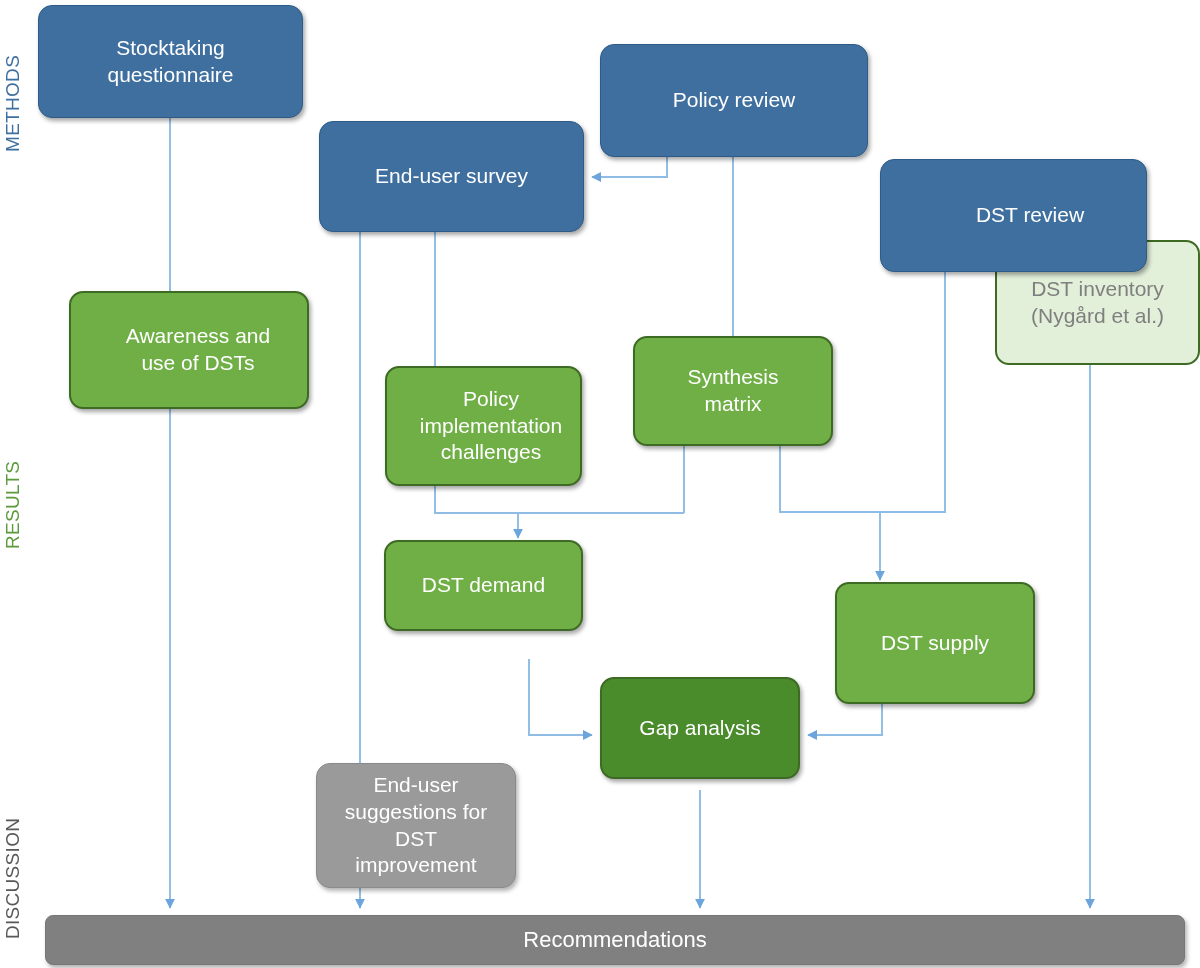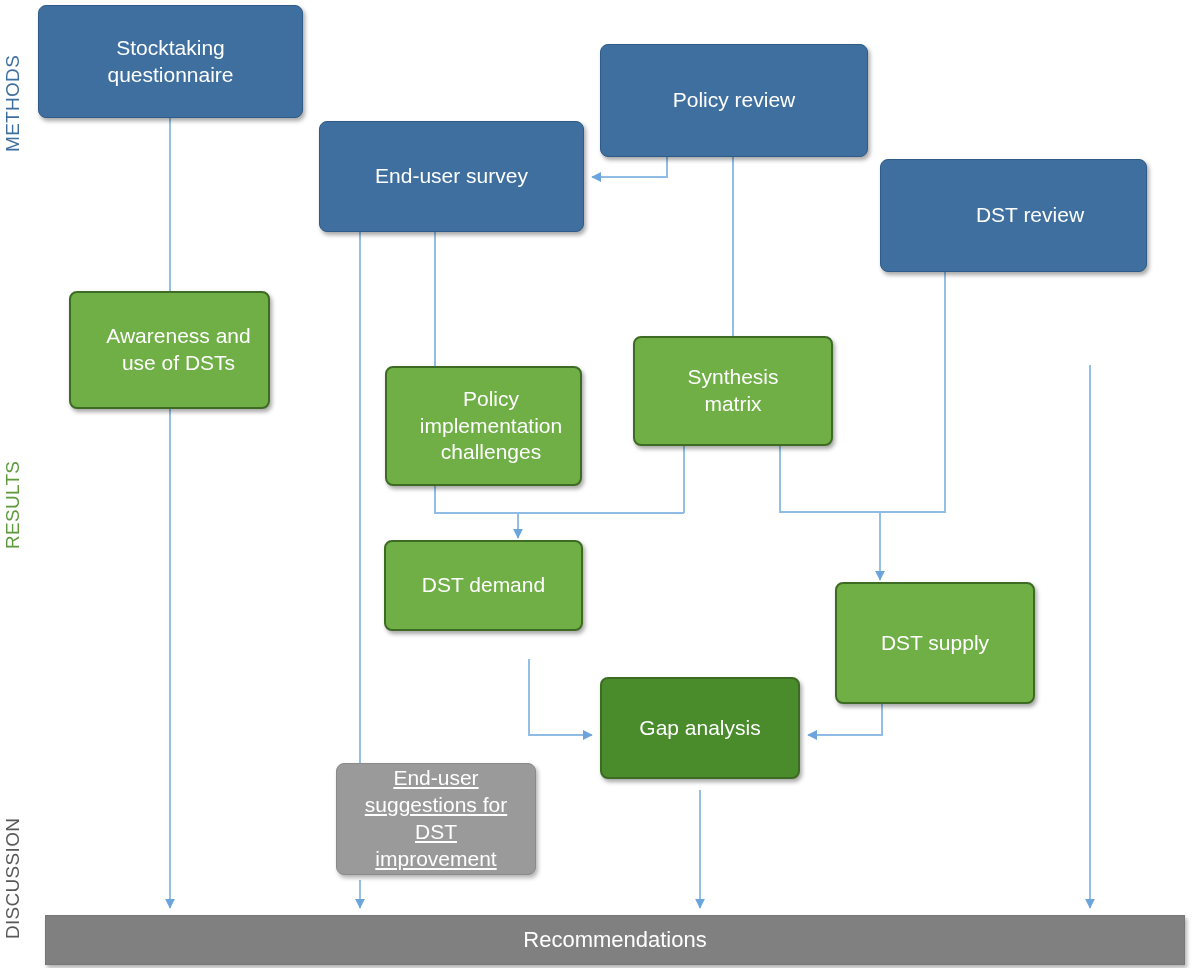--- a/index.html
+++ b/index.html
@@ -40,21 +40,21 @@
     pointer-events: none;
   }
   
   .node {
     position: absolute;
     box-sizing: border-box;
     display: flex;
     align-items: center;
     justify-content: center;
     text-align: center;
-    border-radius: 8px;
+    border-radius: 14px;
     line-height: 1.28;
     padding: 4px 10px;
     white-space: pre-line;
     z-index: 3;
   }
   .node.blue {
     background: #3F6F9F;
     border: 1.5px solid #2E5B87;
     color: #ffffff;
     font-size: 21px;
@@ -92,21 +92,21 @@
     background: #F2F2F2;
     border: 1.5px solid #9C9C9C;
     color: #6F6F6F;
     font-size: 21px;
   }
   .node.bar {
     background: #808080;
     border: 1px solid #777777;
     color: #ffffff;
     font-size: 22px;
-    border-radius: 0;
+    border-radius: 8px;
     box-shadow: 2px 3px 4px rgba(0,0,0,0.3);
   }
 </style>
 </head>
 <body>
 
 <div id="canvas">
 
   <div class="phase-label" style="left:2px; top:28px; height:150px; color:#3F6F9F;">METHODS</div>
 
@@ -156,38 +156,40 @@
 
   <div class="node blue" style="left:38px; top:5px; width:265px; height:113px;">Stocktaking
 questionnaire</div>
 
   <div class="node blue" style="left:600px; top:44px; width:268px; height:113px;">Policy review</div>
 
   <div class="node blue" style="left:319px; top:121px; width:265px; height:111px;">End-user survey</div>
 
   <div class="node blue" style="left:880px; top:159px; width:267px; height:113px;padding-left:43px;">DST review</div>
 
+  <div class="node green-pale" style="left:995px; top:240px; width:205px; height:125px;">DST inventory
+(Nygård et al.)</div>
 
-  <div class="node green" style="left:69px; top:291px; width:201px; height:118px;padding-left:28px;">Awareness and
+  <div class="node green" style="left:69px; top:291px; width:240px; height:118px;padding-left:28px;">Awareness and
 use of DSTs</div>
 
   <div class="node green" style="left:385px; top:366px; width:197px; height:120px;padding-left:25px;">Policy
 implementation
 challenges</div>
 
   <div class="node green" style="left:633px; top:336px; width:200px; height:110px;">Synthesis
 matrix</div>
 
   <div class="node green" style="left:384px; top:540px; width:199px; height:91px;">DST demand</div>
 
   <div class="node green" style="left:835px; top:582px; width:200px; height:122px;">DST supply</div>
 
   <div class="node green-dark" style="left:600px; top:677px; width:200px; height:102px;">Gap  analysis</div>
 
-  <div class="node grey" style="left:336px; top:763px; width:200px; height:112px;text-decoration:underline;">End-user
+  <div class="node grey" style="left:316px; top:763px; width:200px; height:125px;">End-user
 suggestions for
 DST
 improvement</div>
 
 
   <div class="node bar" style="left:45px; top:915px; width:1140px; height:50px;">Recommendations</div>
 
 </div>
 
 </body></html>

